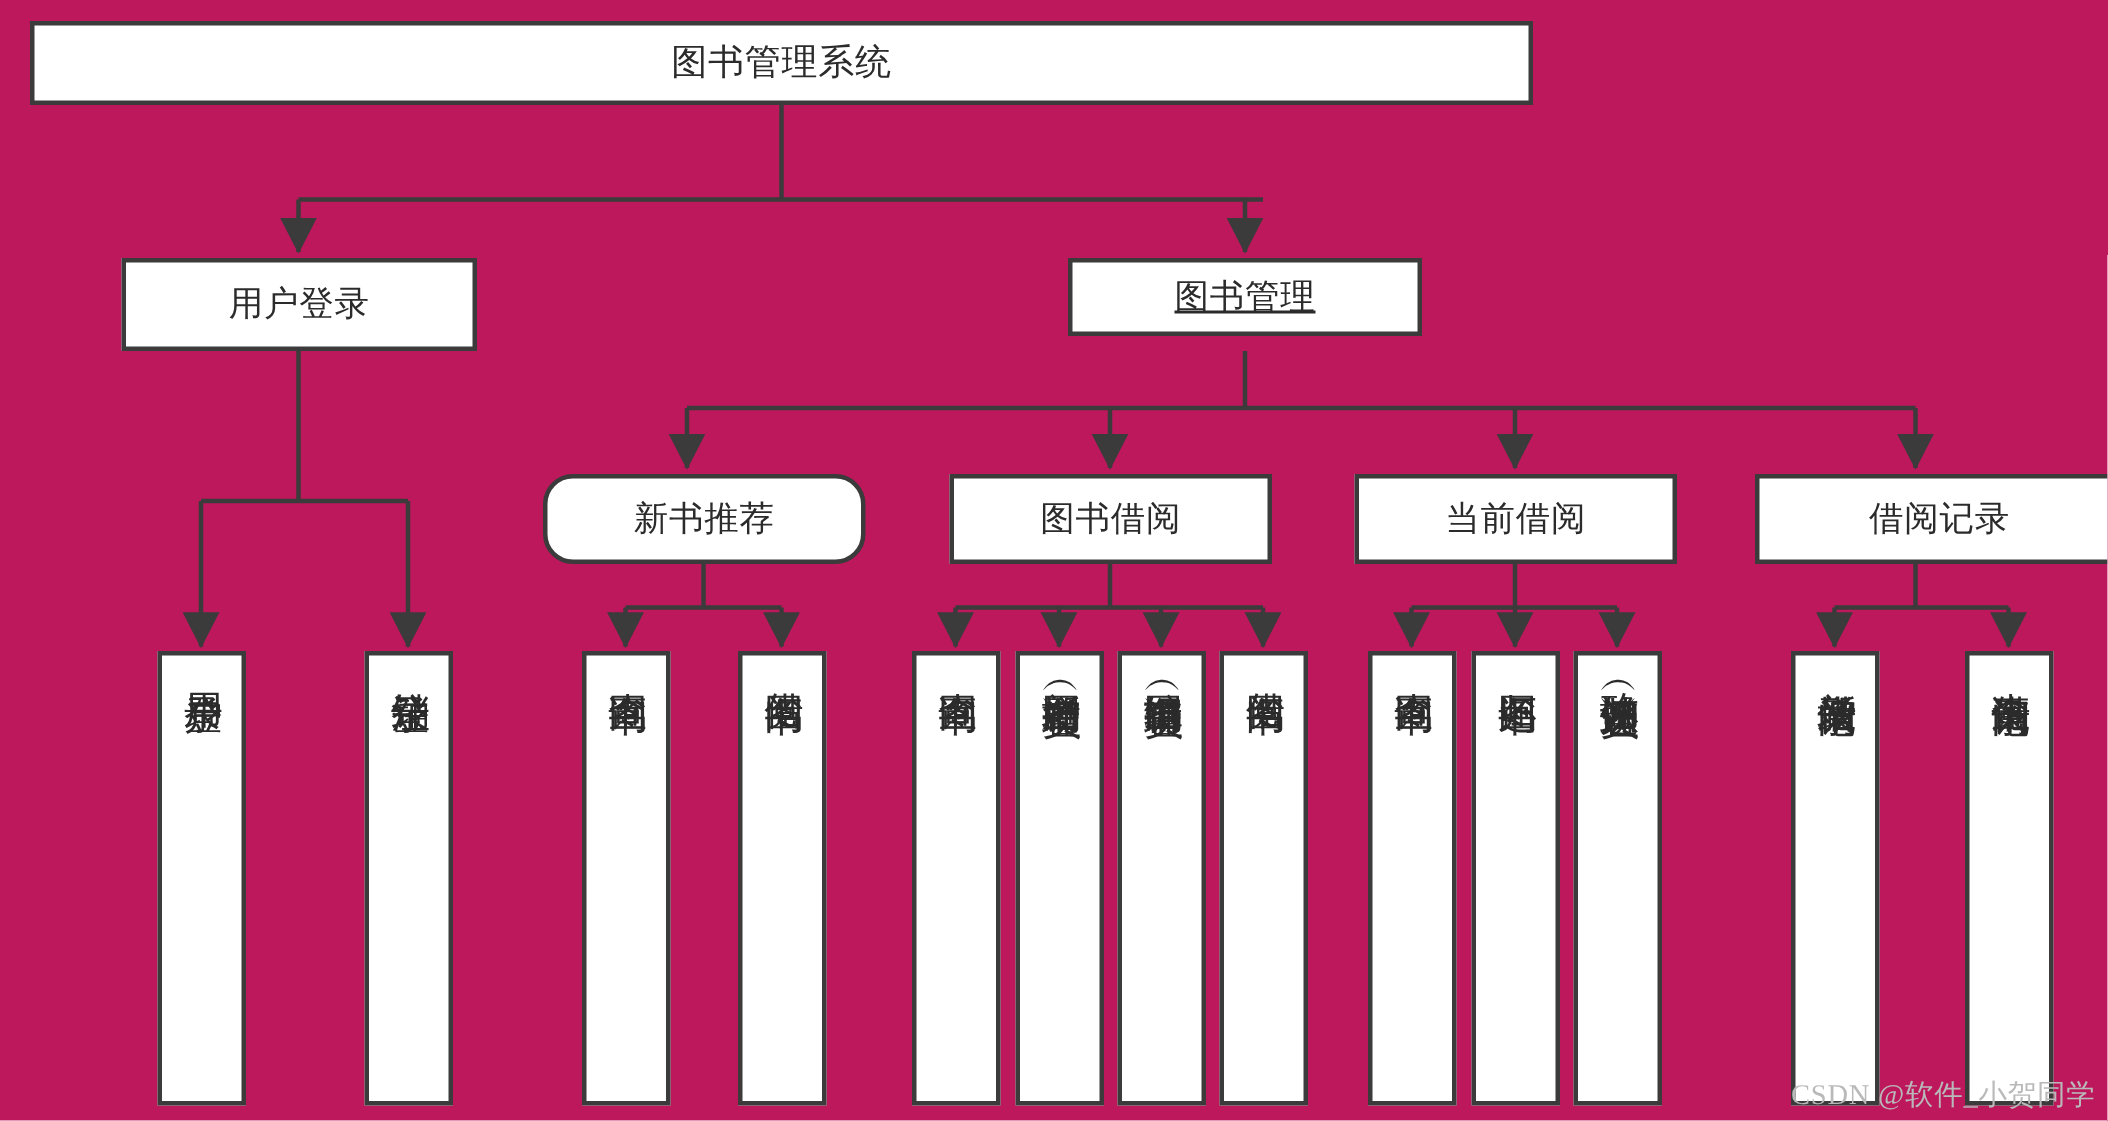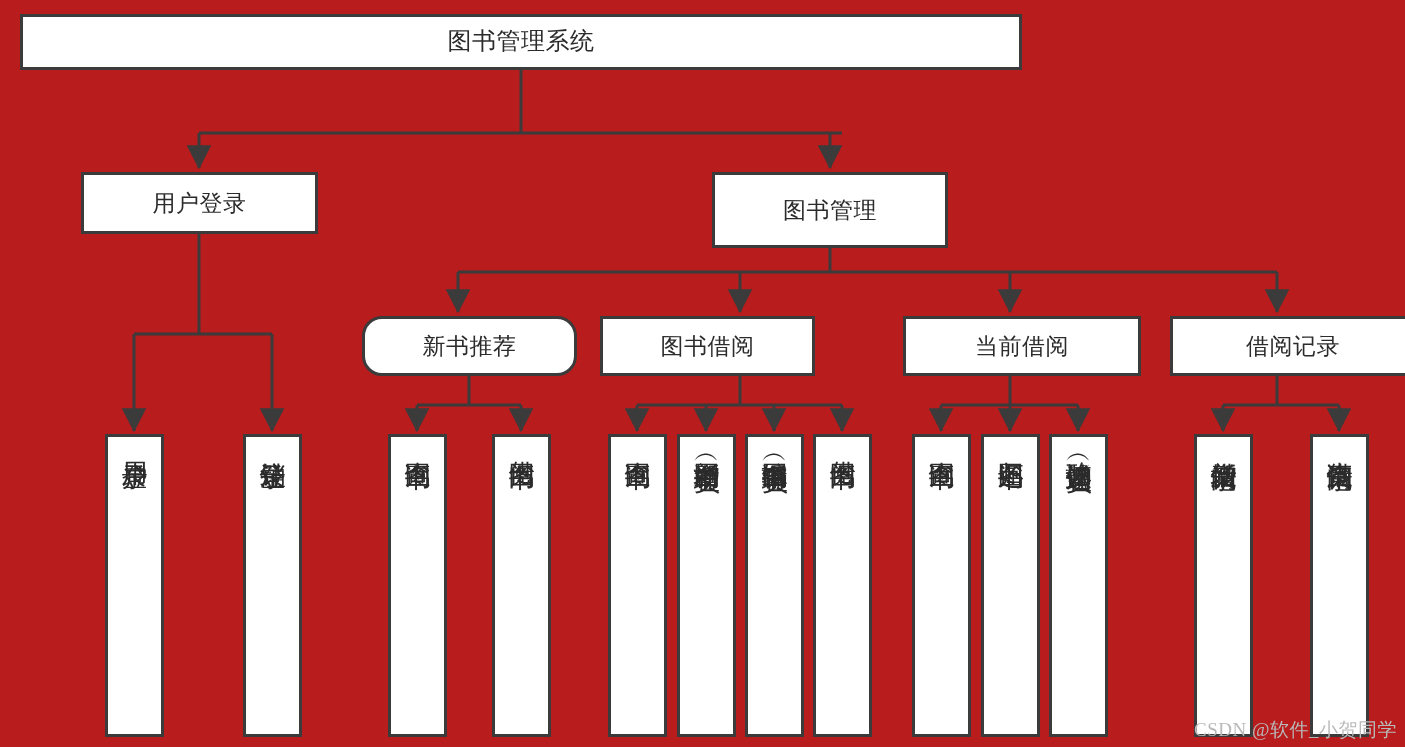--- a/index.html
+++ b/index.html
@@ -5,21 +5,21 @@
 <style>
   html, body {
     margin: 0;
     padding: 0;
     background: #ffffff;
   }
   #diagram-root {
     position: relative;
     width: 1405px;
     height: 747px;
-    background: #b91c1c;
+    background: #be185d;
     font-family: "DejaVu Sans", "Liberation Sans", sans-serif;
     overflow: hidden;
   }
   #connector-layer {
     position: absolute;
     left: 0;
     top: 0;
     width: 1405px;
     height: 747px;
     pointer-events: none;
@@ -129,31 +129,31 @@
     </g>
   </svg>
 
   <div class="node horiz root" style="left:20px; top:14px; width:1002px; height:56px;">
     <span class="label">图书管理系统</span>
   </div>
 
   <div class="node horiz" style="left:81px; top:172px; width:237px; height:62px;">
     <span class="label">用户登录</span>
   </div>
-  <div class="node horiz" style="left:712px; top:172px; width:236px; height:76px;">
+  <div class="node horiz" style="left:712px; top:172px; width:236px; height:52px;text-decoration:underline;">
     <span class="label">图书管理</span>
   </div>
 
   <div class="node horiz" style="left:362px; top:316px; width:215px; height:60px;border-radius:20px;">
     <span class="label">新书推荐</span>
   </div>
-  <div class="node horiz" style="left:600px; top:316px; width:215px; height:60px;">
+  <div class="node horiz" style="left:633px; top:316px; width:215px; height:60px;">
     <span class="label">图书借阅</span>
   </div>
-  <div class="node horiz" style="left:903px; top:316px; width:238px; height:60px;">
+  <div class="node horiz" style="left:903px; top:316px; width:215px; height:60px;">
     <span class="label">当前借阅</span>
   </div>
   <div class="node horiz" style="left:1170px; top:316px; width:246px; height:60px;">
     <span class="label">借阅记录</span>
   </div>
 
   <div class="node vert" style="left:105px; top:434px; width:59px; height:303px;">
     <span class="label">用户登录</span>
   </div>
   <div class="node vert" style="left:243px; top:434px; width:59px; height:303px;">

